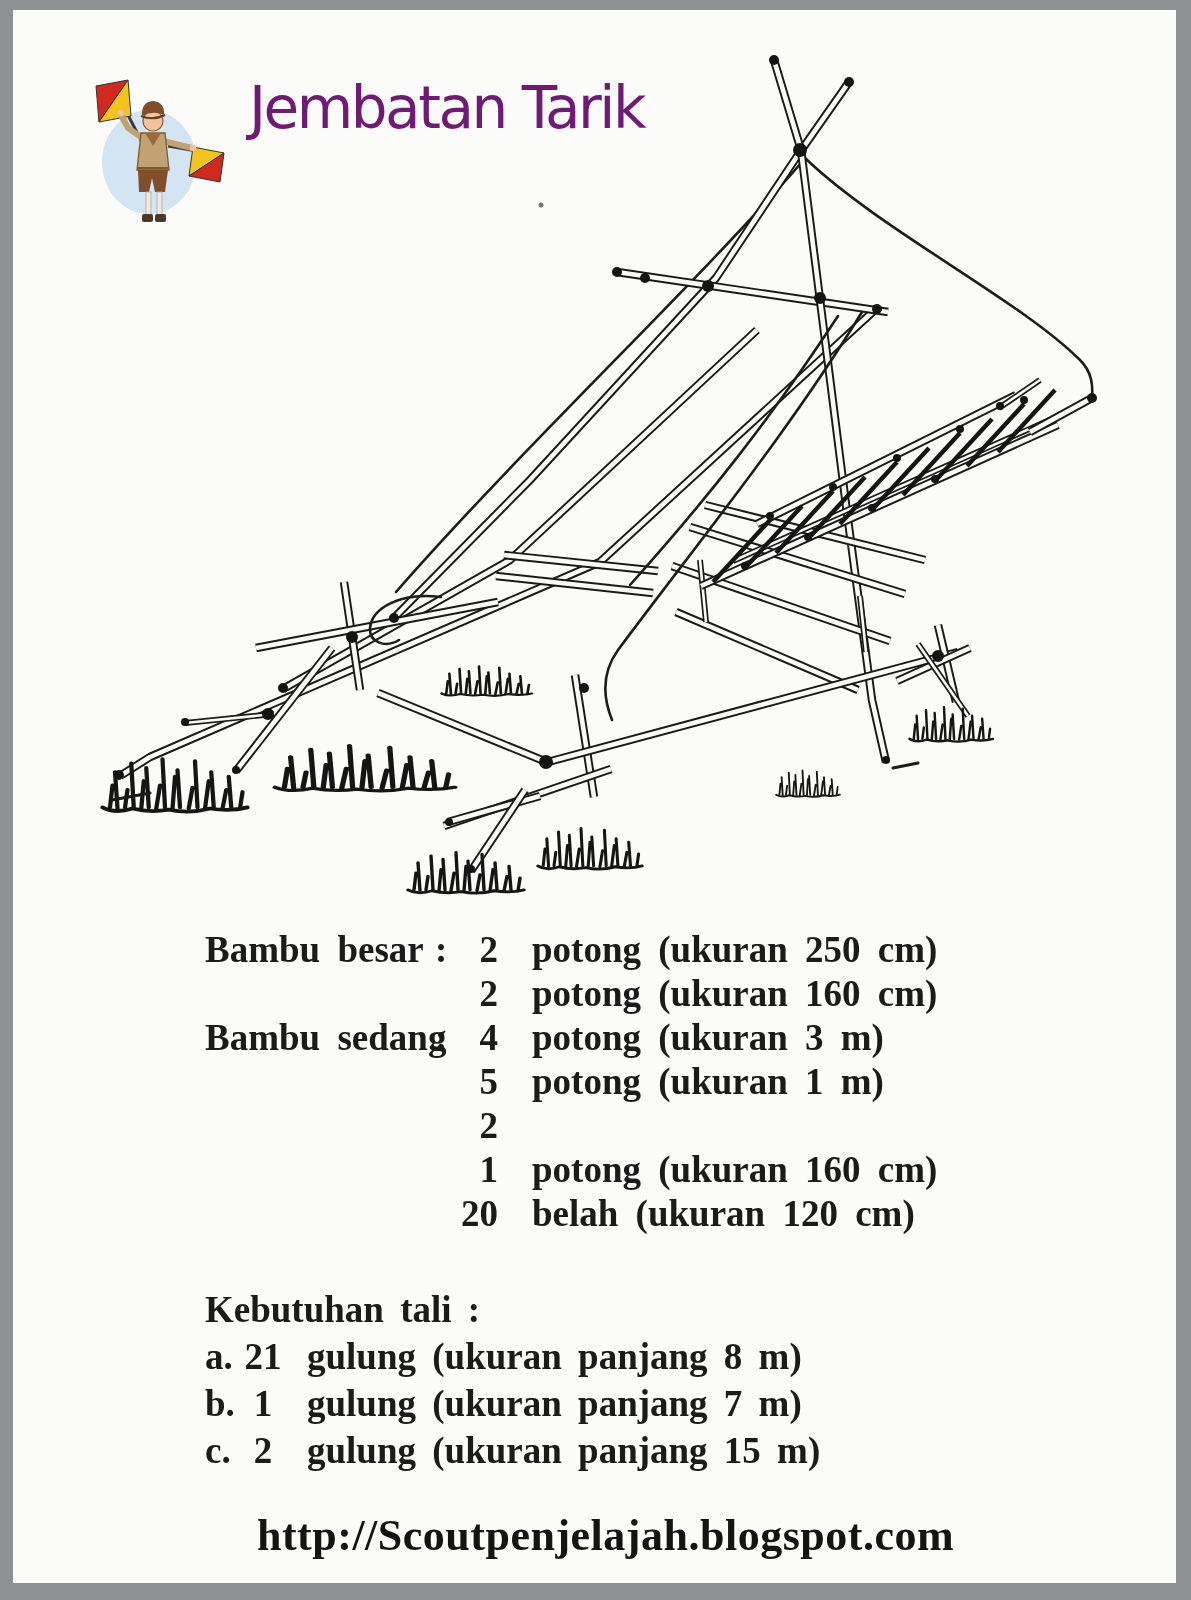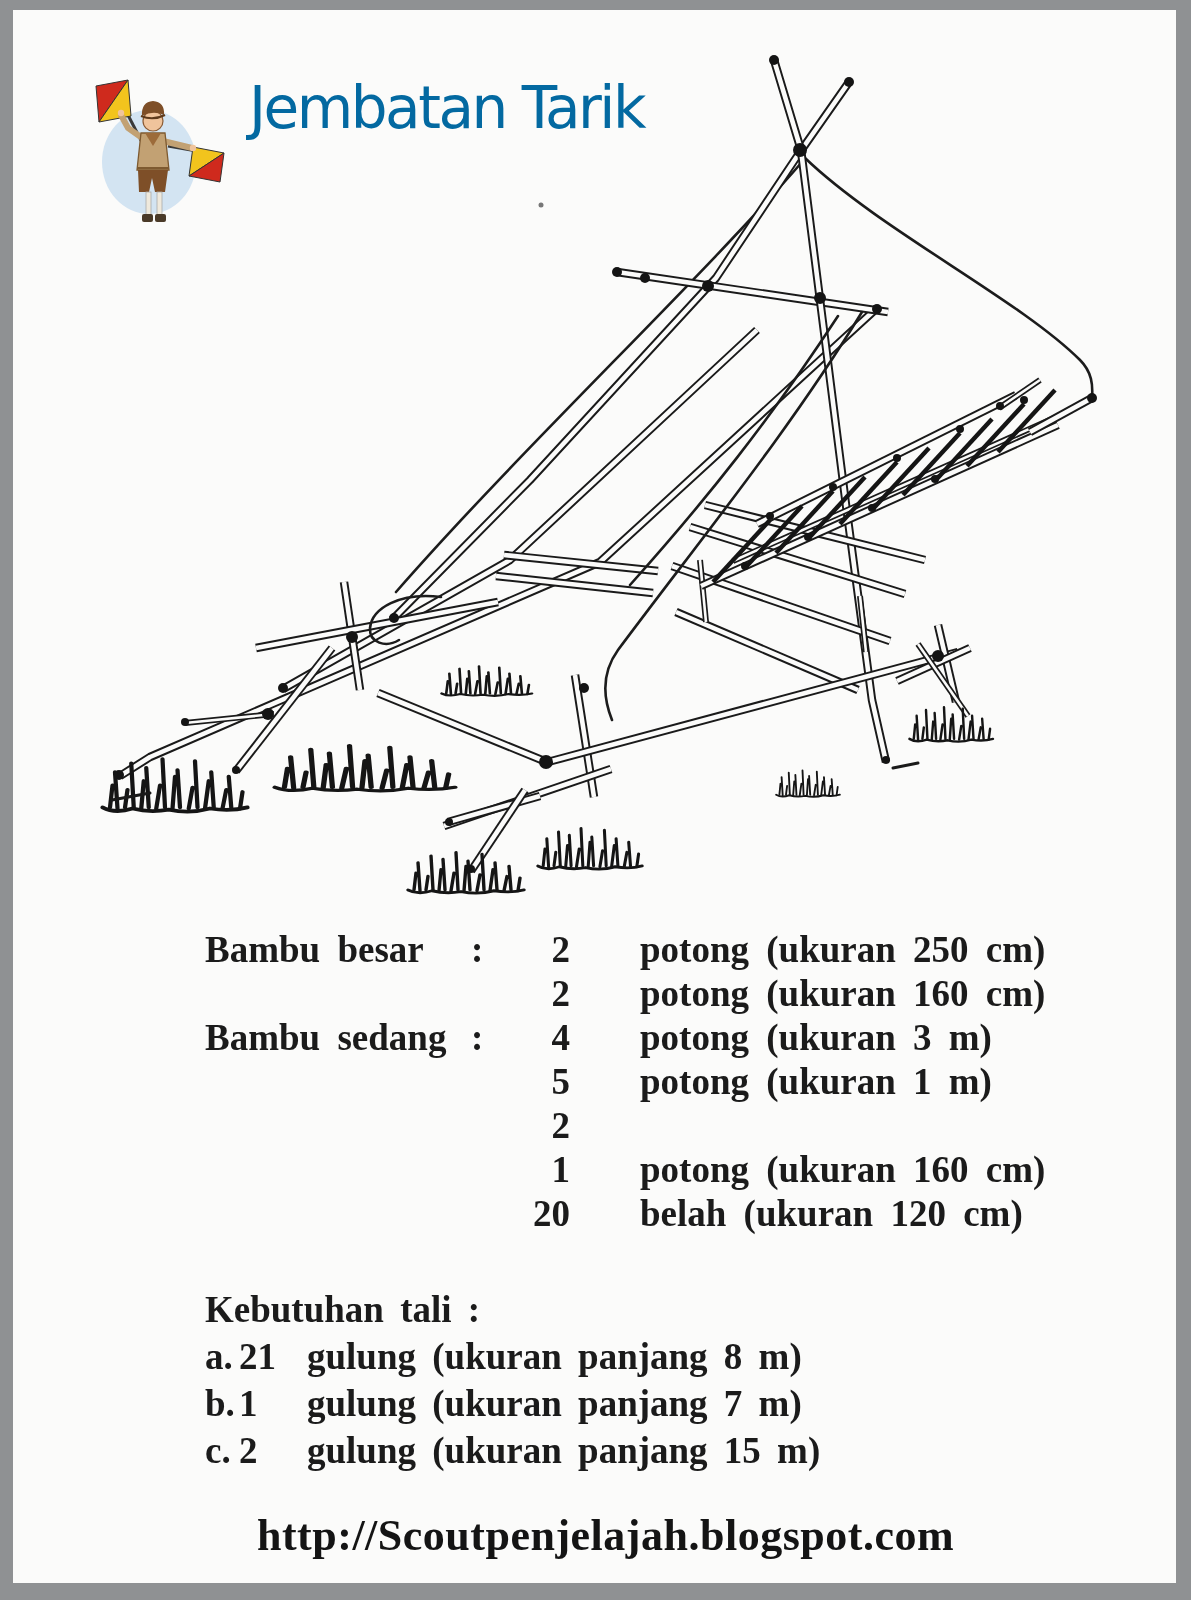--- a/index.html
+++ b/index.html
@@ -24,36 +24,36 @@
   .pb2{stroke:#1a1a1a;stroke-width:6;fill:none;stroke-linejoin:round;}
   .pw2{stroke:#fbfbfa;stroke-width:2.6;fill:none;stroke-linejoin:round;}
   .rope{stroke:#1c1c1c;stroke-width:2.6;fill:none;stroke-linecap:round;}
   .rung{stroke:#151515;stroke-width:4.4;stroke-linecap:butt;}
   .kn{fill:#141414;}
   .dash{stroke:#1a1a1a;stroke-width:3;stroke-linecap:round;}
   .title{
     position:absolute;left:236px;top:66px;
     font-family:"DejaVu Sans",sans-serif;
     font-size:58px;line-height:64px;letter-spacing:-2.5px;
-    color:#0369a1;white-space:nowrap;
+    color:#701a75;white-space:nowrap;
   }
   .serifblock{color:#1b1b1b;font-weight:600;}
   .materials{
     position:absolute;left:192px;top:918px;
     font-size:37px;line-height:44px;word-spacing:8px;
   }
-  .mrow{display:grid;grid-template-columns:230px 16px 47px auto;white-space:nowrap;gap:36px;}
+  .mrow{display:grid;grid-template-columns:230px 16px 47px auto;white-space:nowrap;}
   .mqty{text-align:right;}
   .mdesc{padding-left:34px;}
   .ropeblock{
     position:absolute;left:192px;top:1276px;
     font-size:37px;line-height:47px;word-spacing:7px;
   }
   .rrow{display:grid;grid-template-columns:34px 48px auto;white-space:nowrap;}
-  .rqty{text-align:left;}
+  .rqty{text-align:center;}
   .rdesc{padding-left:20px;}
   .footer-url{
     position:absolute;left:244px;top:1500px;
     font-size:44px;font-weight:600;
     letter-spacing:0.5px;color:#141414;white-space:nowrap;
   }
 </style>
 </head>
 <body>
 

